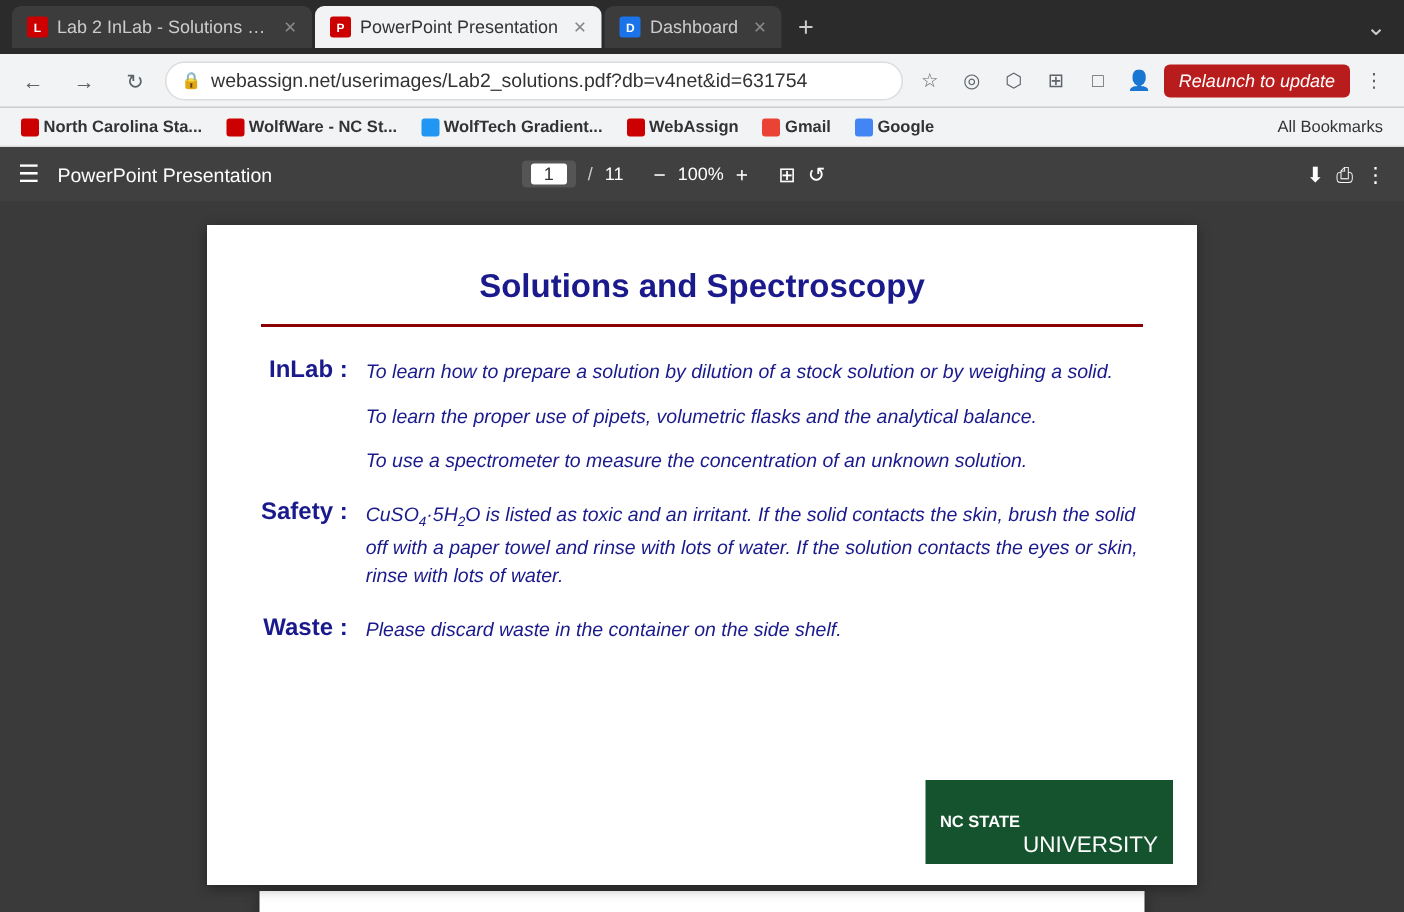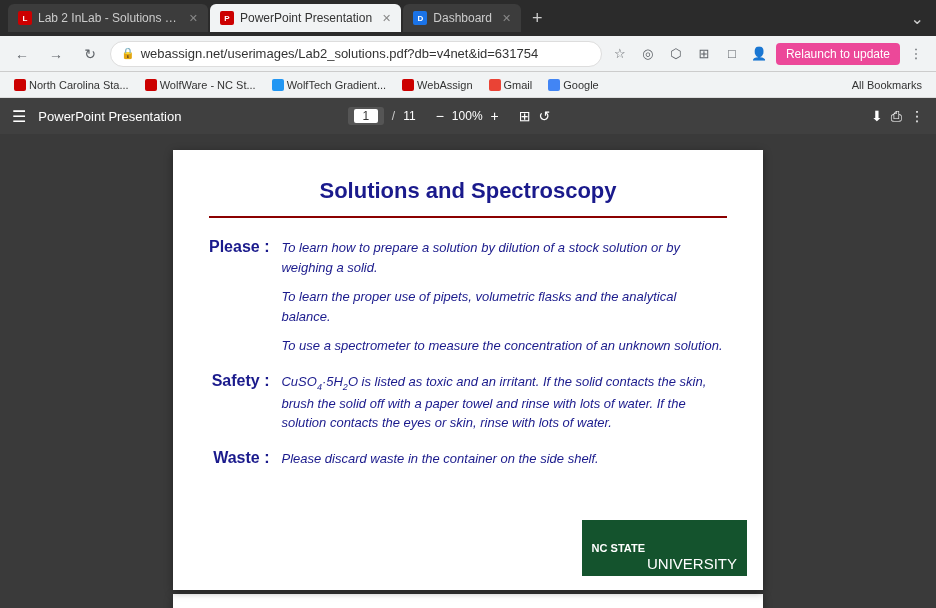--- a/index.html
+++ b/index.html
@@ -112,28 +112,29 @@
       height: 24px;
       display: flex;
       align-items: center;
       justify-content: center;
       border-radius: 50%;
       cursor: pointer;
       color: #5f6368;
       font-size: 13px;
     }
     .relaunch-btn {
-      background: #ec4899;
+      background: #b91c1c;
       color: white;
       border: none;
       border-radius: 4px;
       padding: 4px 10px;
       font-size: 12px;
       cursor: pointer;
       white-space: nowrap;
+      font-style: italic;
     }
 
     
     .bookmarks-bar {
       display: flex;
       align-items: center;
       background: #f1f3f4;
       height: 26px;
       padding: 0 8px;
       border-bottom: 1px solid #ddd;
@@ -142,20 +143,21 @@
     }
     .bookmark-item {
       display: flex;
       align-items: center;
       gap: 3px;
       padding: 2px 6px;
       border-radius: 4px;
       cursor: pointer;
       color: #333;
       white-space: nowrap;
+      font-weight: bold;
     }
     .bookmark-dot {
       width: 12px;
       height: 12px;
       border-radius: 2px;
       flex-shrink: 0;
     }
     .bookmarks-end {
       margin-left: auto;
       font-size: 11px;
@@ -252,21 +254,21 @@
       flex-direction: column;
       align-items: center;
       padding: 16px 0 0 0;
       height: calc(608px - 36px - 36px - 26px - 36px);
       overflow-y: auto;
     }
 
     
     .slide {
       background: white;
-      width: 590px;
+      width: 660px;
       min-height: 440px;
       padding: 28px 36px 20px 36px;
       position: relative;
       box-shadow: 0 2px 8px rgba(0,0,0,0.4);
     }
 
     .slide-header {
       border-bottom: 2px solid #8b0000;
       padding-bottom: 12px;
       margin-bottom: 20px;
@@ -454,21 +456,21 @@
 
   <div class="slide">
     <div class="slide-header">
       <div class="slide-title">Solutions and Spectroscopy</div>
     </div>
 
     <table class="content-table">
 
       <tbody>
           <tr class="content-row">
-        <td class="label-cell">Please :</td>
+        <td class="label-cell">InLab :</td>
         <td class="content-cell">
           <p>To learn how to prepare a solution by dilution of a stock solution or by weighing a solid.</p>
           <p>To learn the proper use of pipets, volumetric flasks and the analytical balance.</p>
           <p>To use a spectrometer to measure the concentration of an unknown solution.</p>
         </td>
       </tr>
 
       <tr class="content-row">
         <td class="label-cell">Safety :</td>
         <td class="content-cell">

